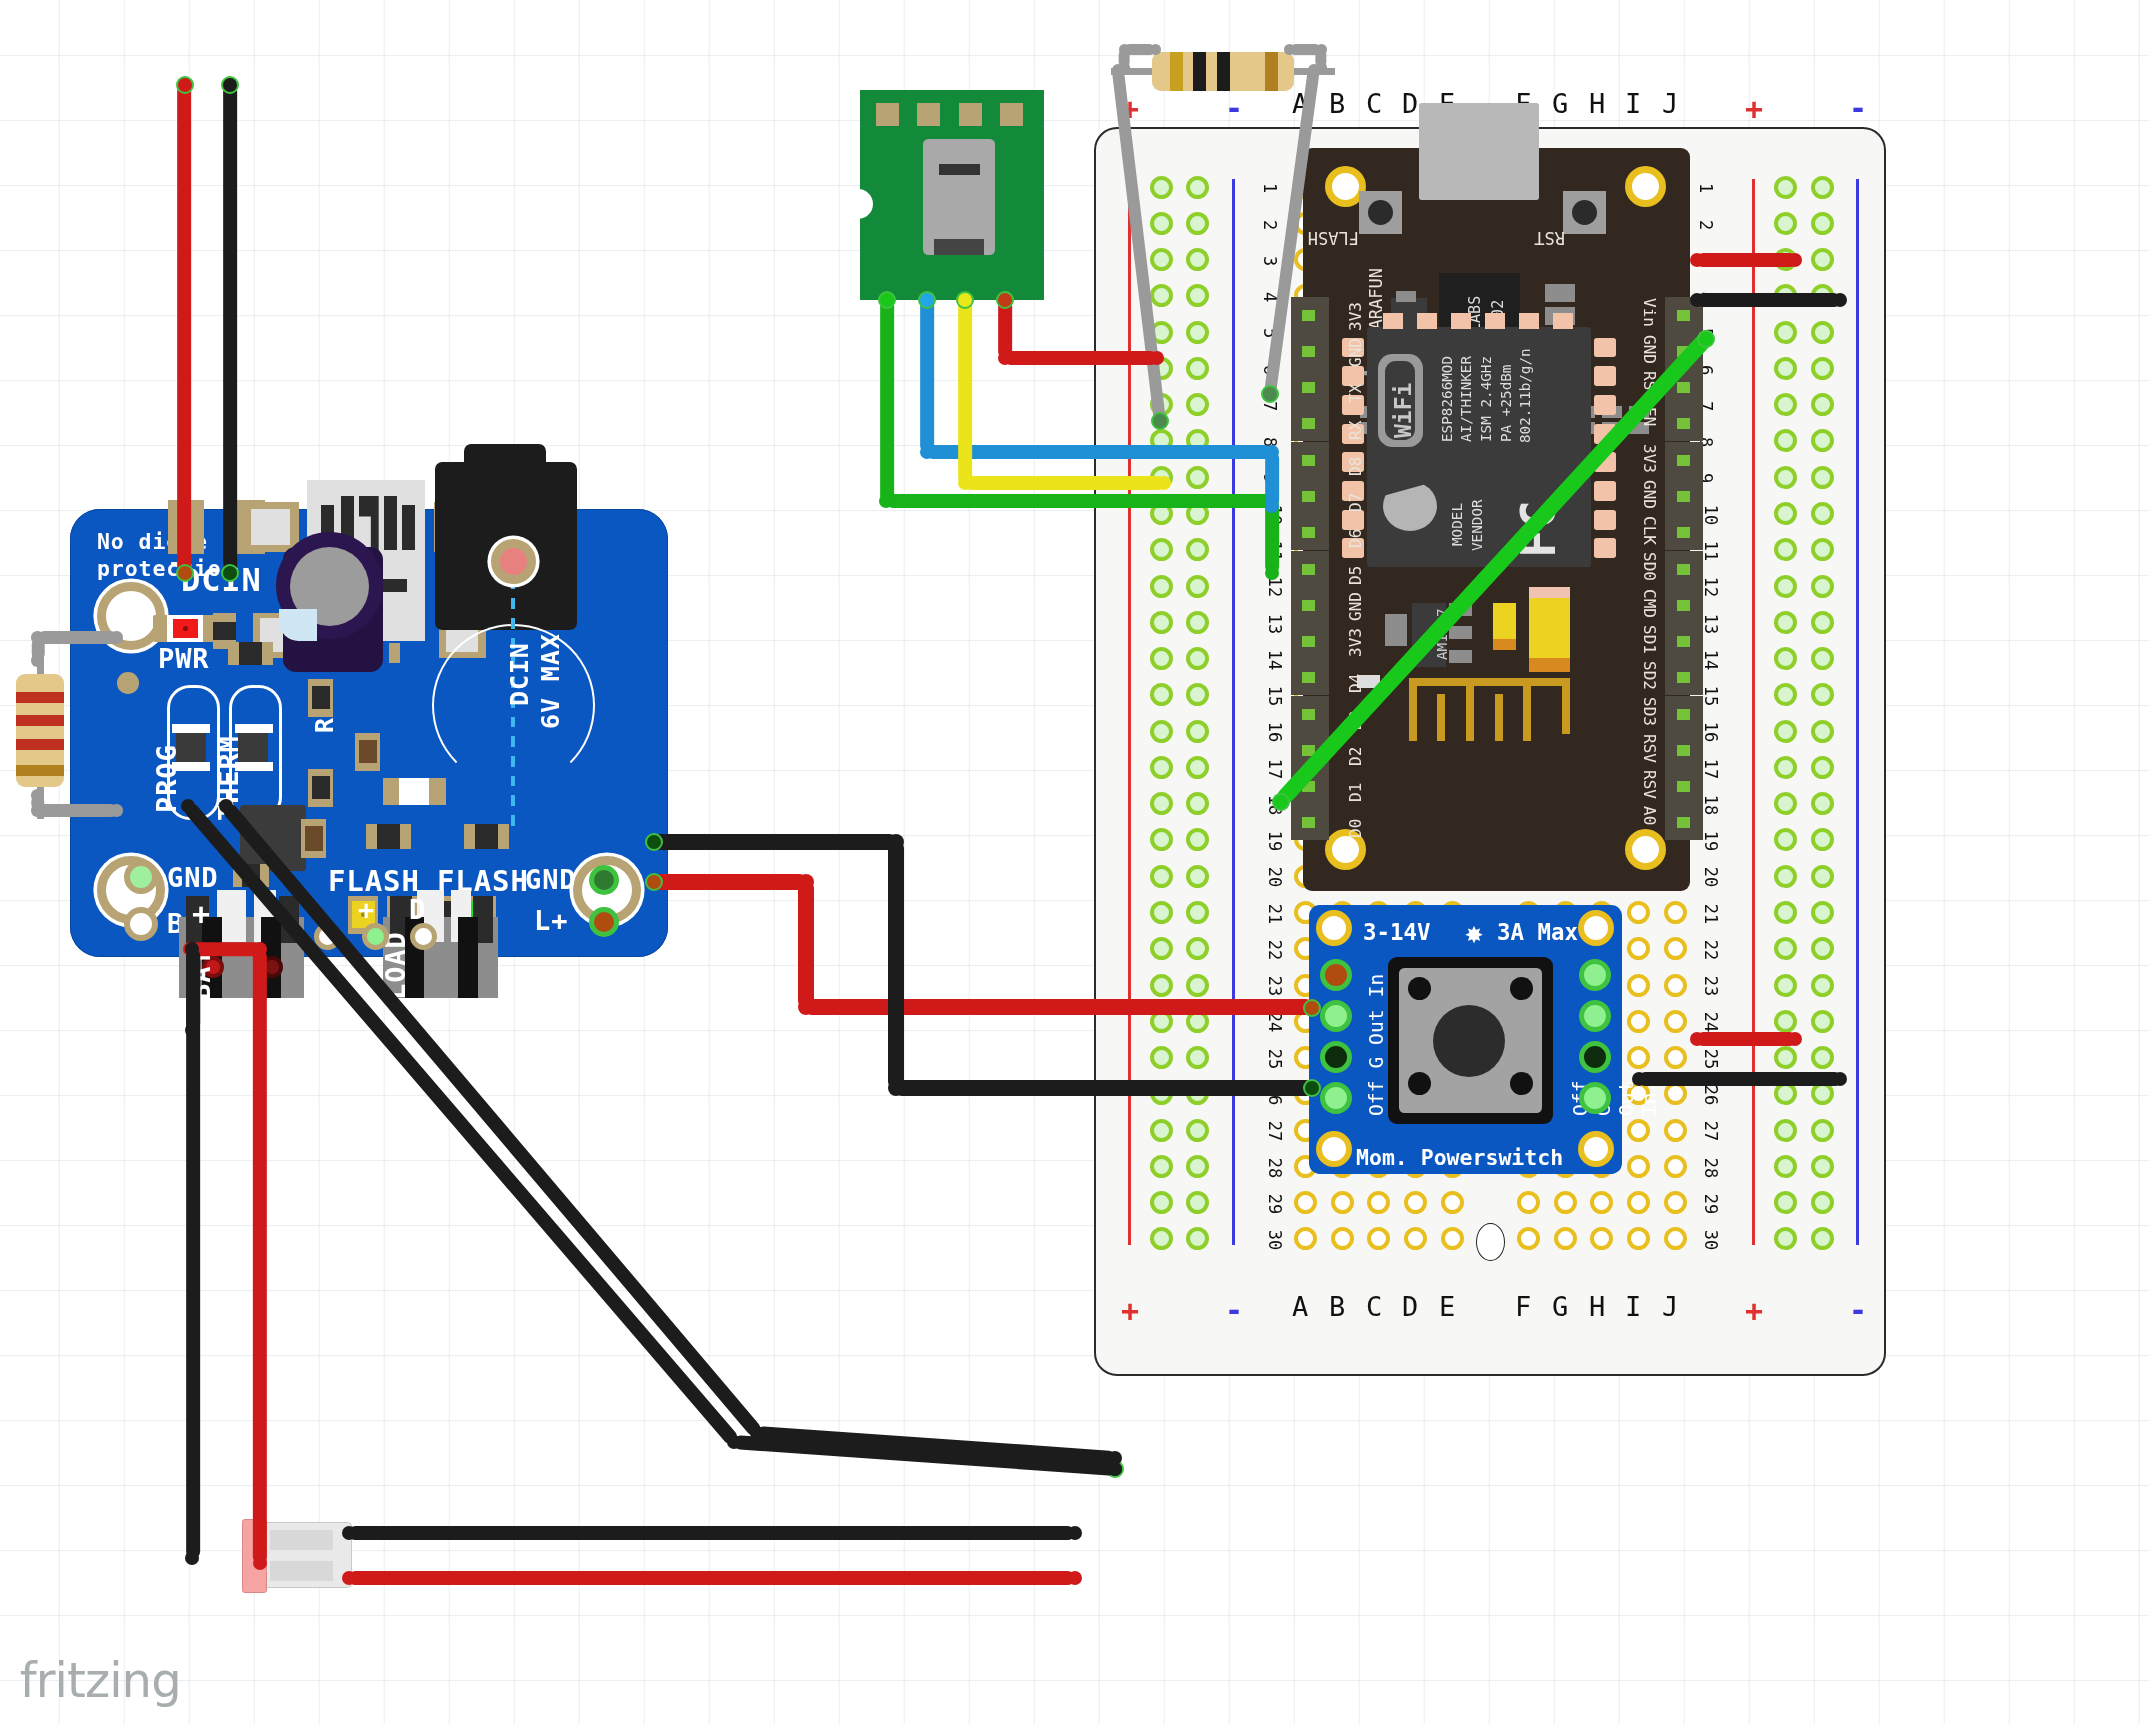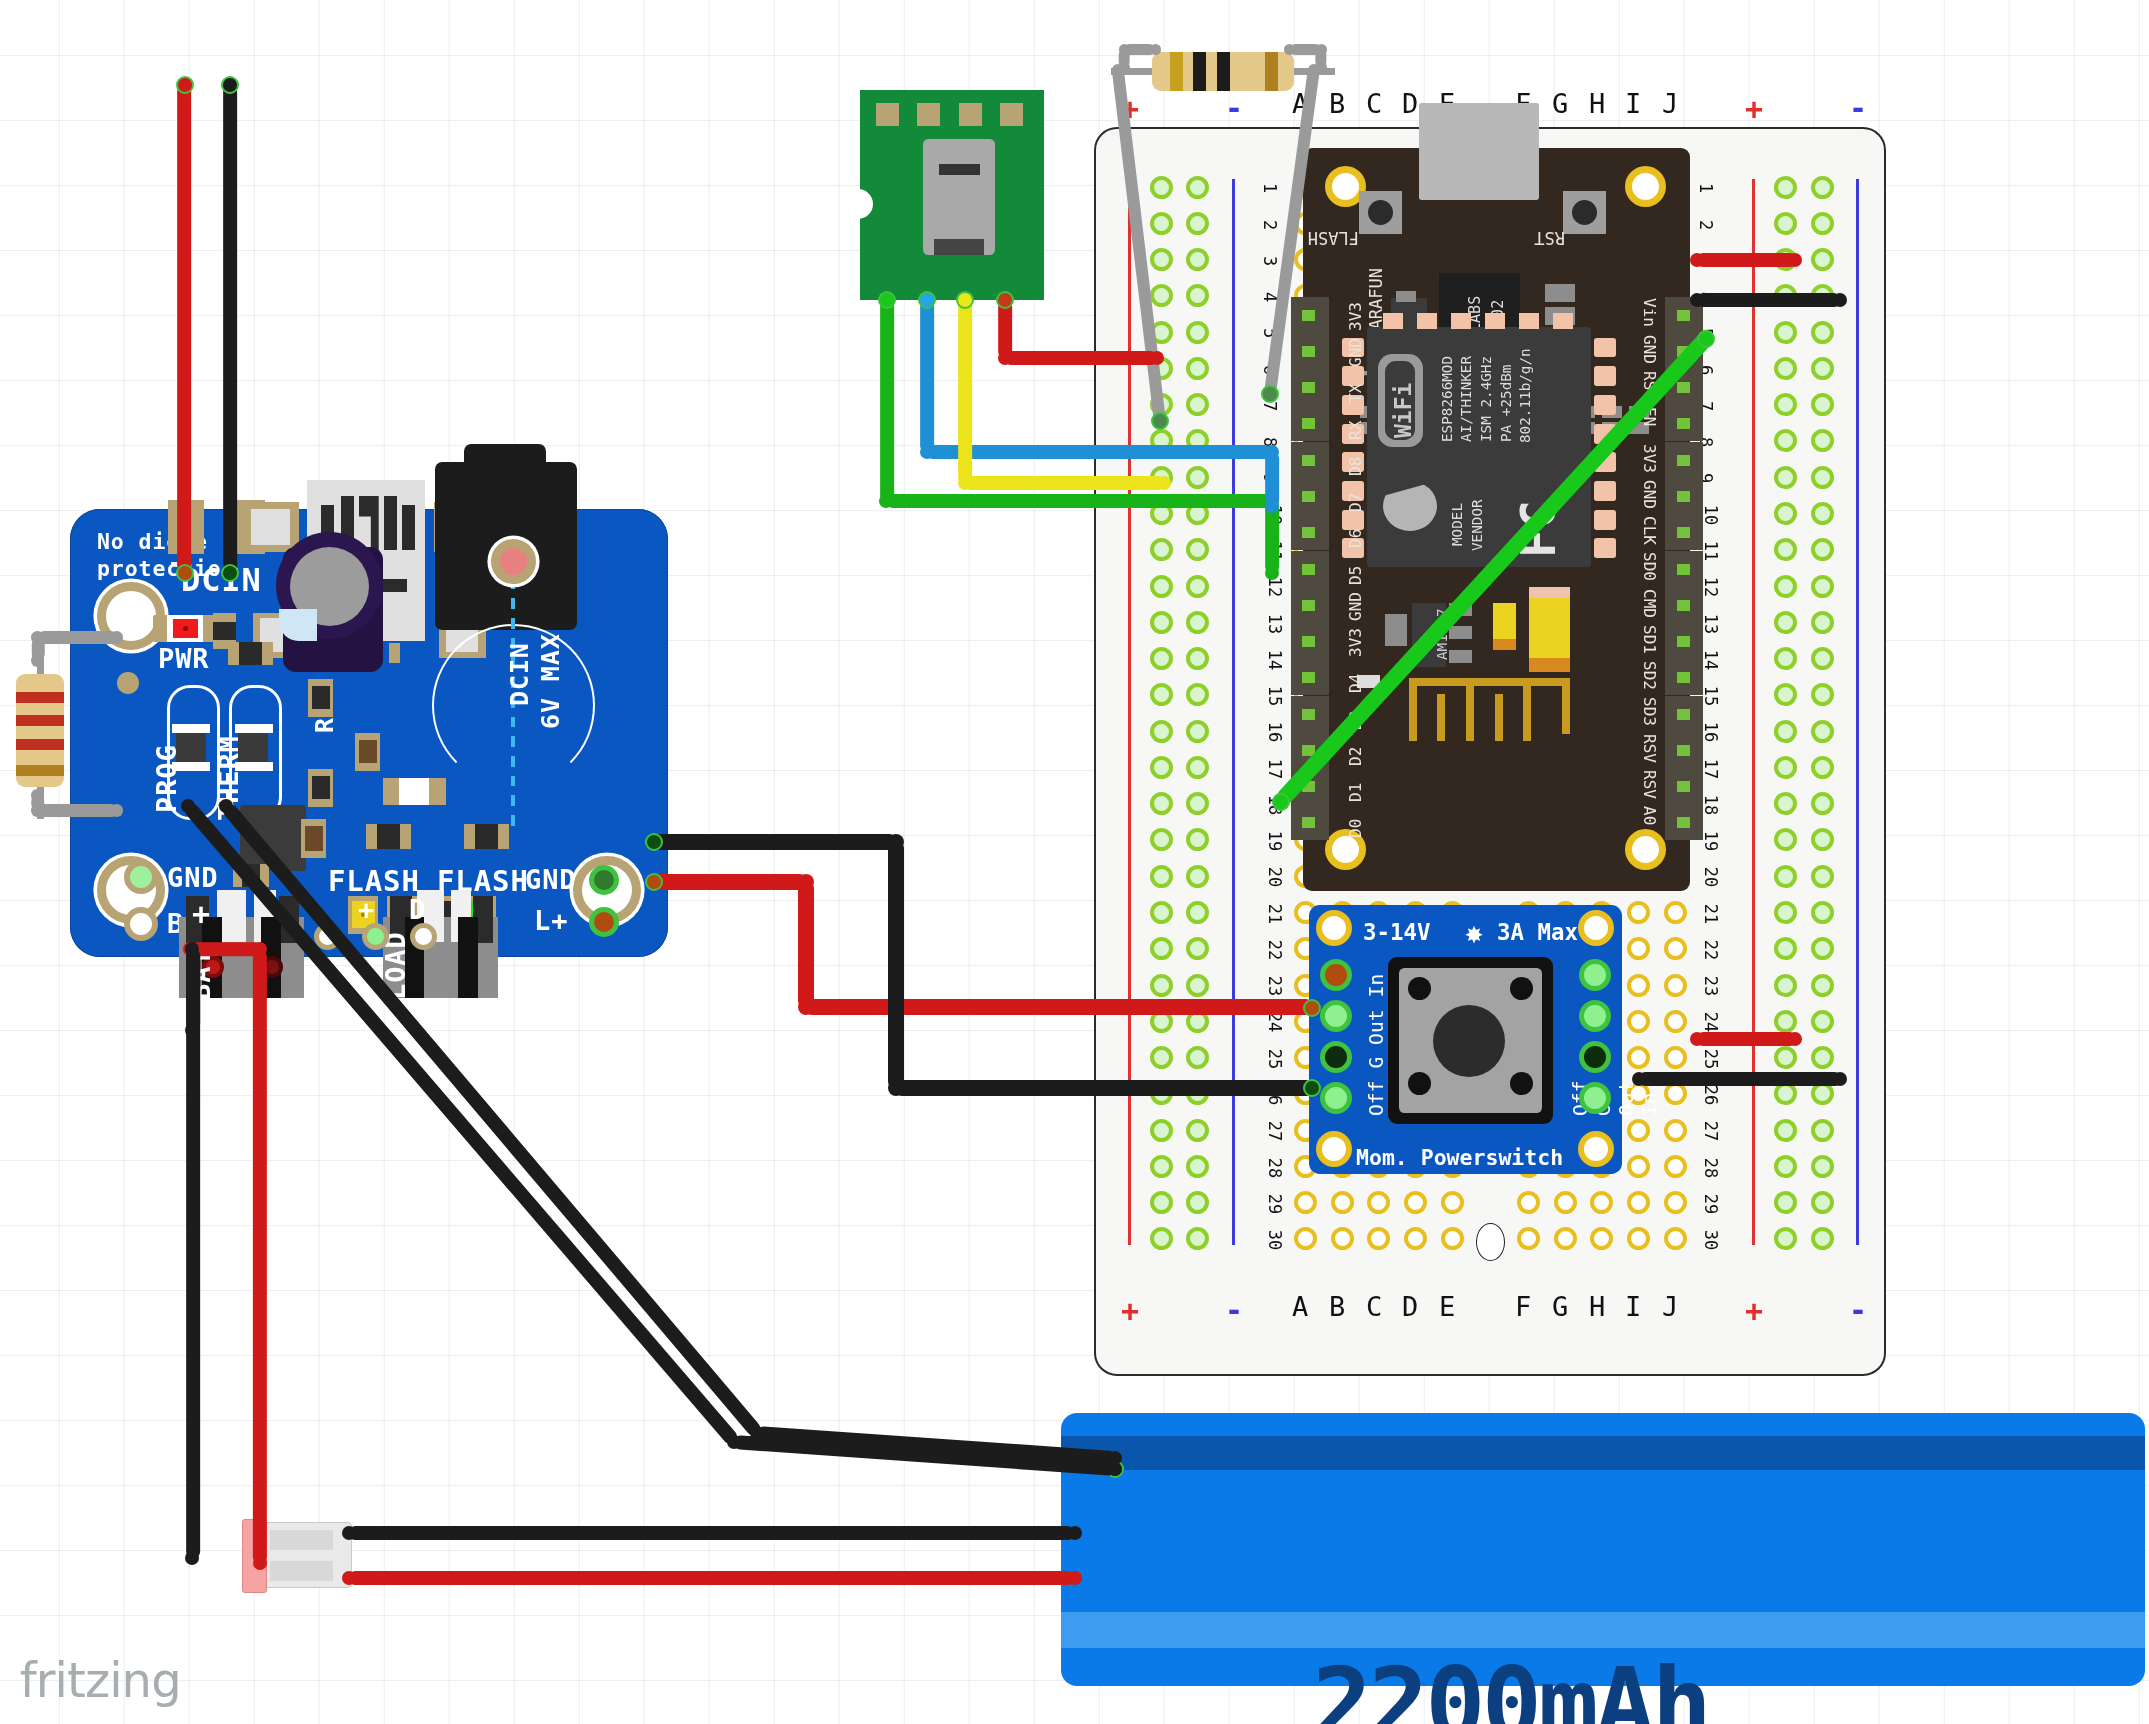--- a/index.html
+++ b/index.html
@@ -1076,25 +1076,20 @@
       <div class="abs" style="left:9px;top:0;width:18px;height:23px;background:#2a2a2a;"></div>
     </div>
     <div class="abs" style="left:143px;top:104px;width:23px;height:36px;background:#b7a373;">
       <div class="abs" style="left:0;top:9px;width:23px;height:18px;background:#2a2a2a;"></div>
     </div>
     <div class="abs" style="left:313px;top:269px;width:63px;height:27px;background:#b7a373;">
       <div class="abs" style="left:16px;top:0;width:30px;height:27px;background:#fff;"></div>
     </div>
   </div>
 
-  <div class="abs" id="batt">
-    <div class="band1"></div>
-    <div class="band2"></div>
-    <span id="battlabel">2200mAh</span>
-  </div>
 
   <div class="abs" id="jst">
     <div class="abs" style="left:-12.5px;top:-3.6px;width:23px;height:72px;background:#f5a3a3;border:1.8px solid #d88;border-radius:2.7px;"></div>
     <div class="abs" style="left:16px;top:7.2px;width:63px;height:19.7px;background:#d8d8d8;"></div>
     <div class="abs" style="left:16px;top:38px;width:63px;height:19.7px;background:#d8d8d8;"></div>
   </div>
 
   <div class="abs" style="left:1111px;top:36px;width:224px;height:72px;">
     <div class="reslead" style="left:0;top:32px;width:45px;height:7.2px;"></div>
     <div class="reslead" style="left:179px;top:32px;width:45px;height:7.2px;"></div>

